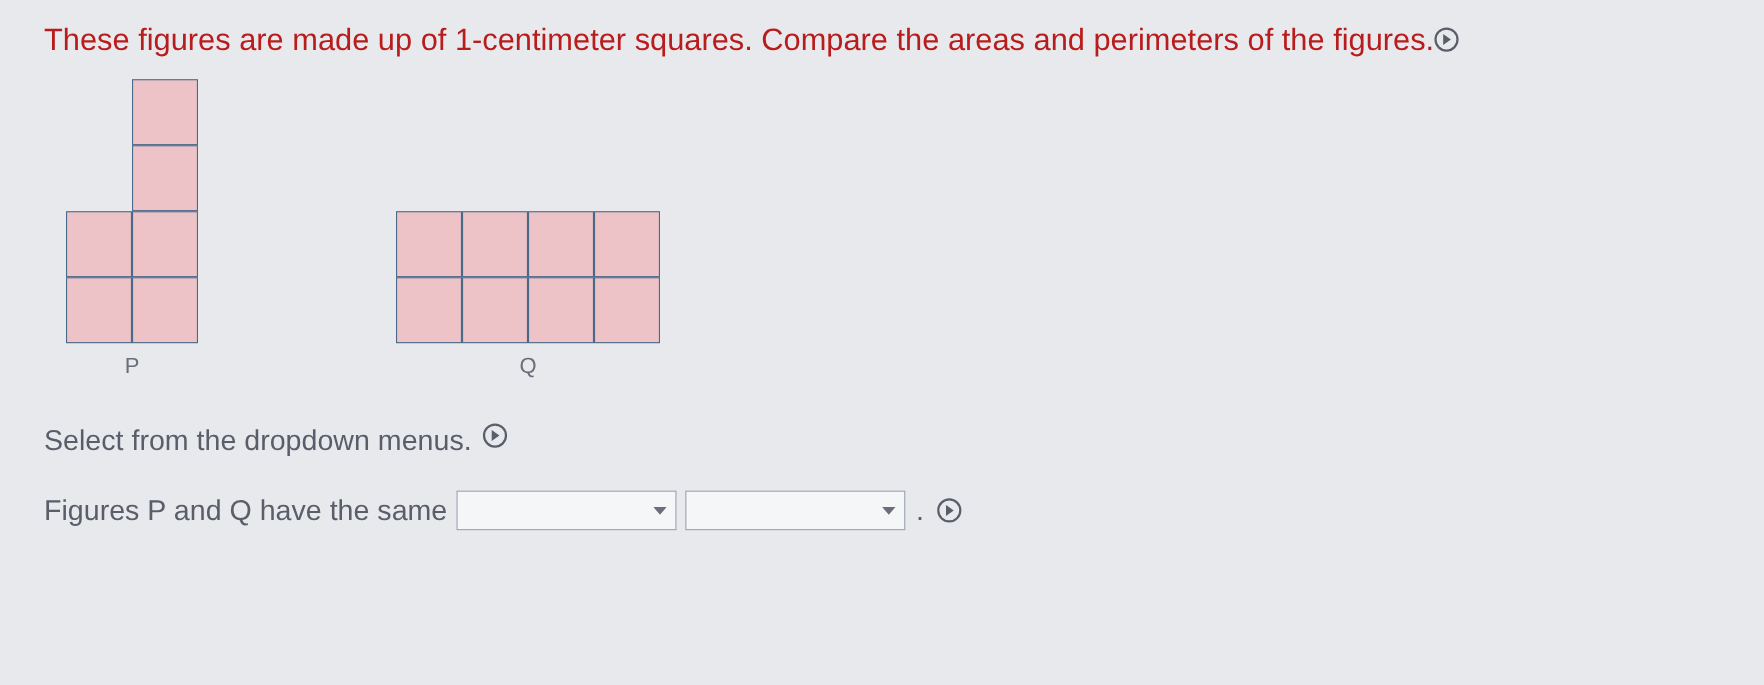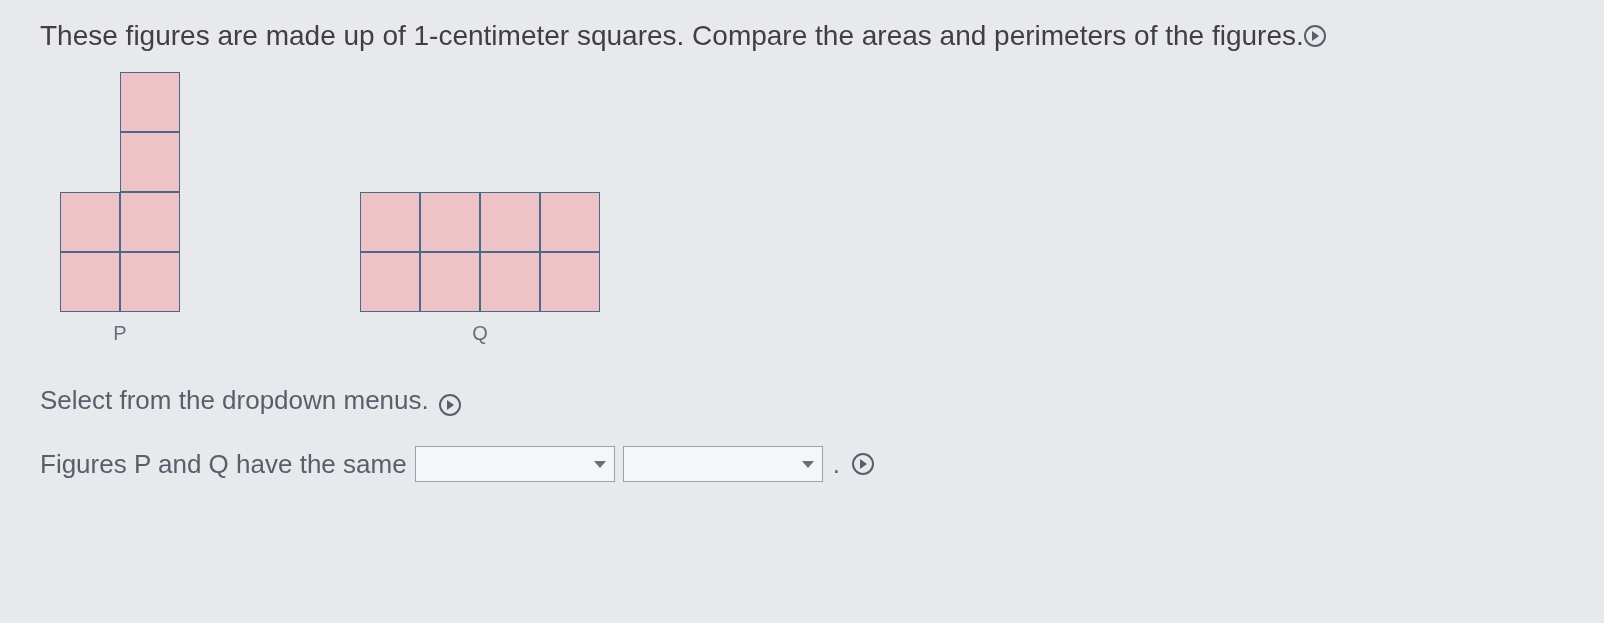--- a/index.html
+++ b/index.html
@@ -10,32 +10,32 @@
     body {
       font-family: Arial, Helvetica, sans-serif;
       background-color: #e8e9ec;
       padding: 20px 40px;
       width: 1604px;
       height: 623px;
       color: #4a4e5a;
     }
     .question-text {
       font-size: 28px;
-      color: #404040;
+      color: #b91c1c;
       margin-bottom: 20px;
       display: flex;
       align-items: center;
     }
     .instruction-text {
       font-size: 26px;
       color: #5a5e6a;
       margin-top: 40px;
       margin-bottom: 30px;
       display: flex;
-      align-items: flex-end;
+      align-items: flex-start;
       gap: 10px;
     }
     .answer-row {
       font-size: 26px;
       color: #5a5e6a;
       display: flex;
       align-items: center;
       gap: 8px;
     }
     .play-icon {

